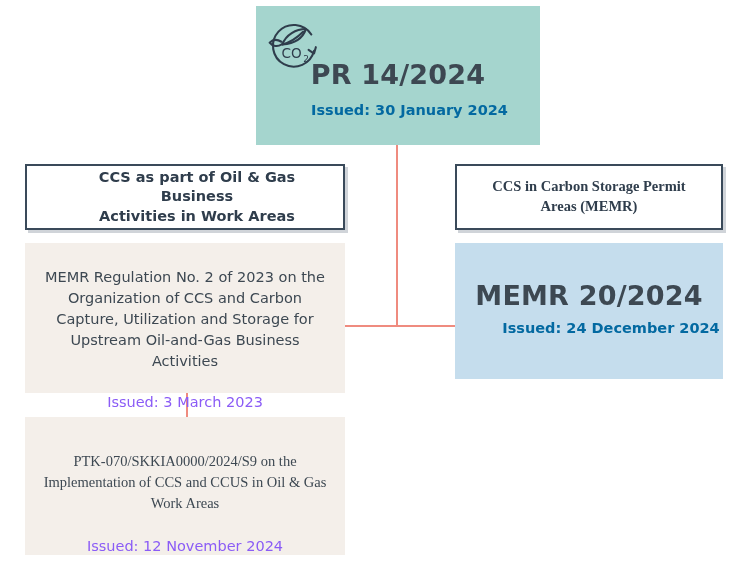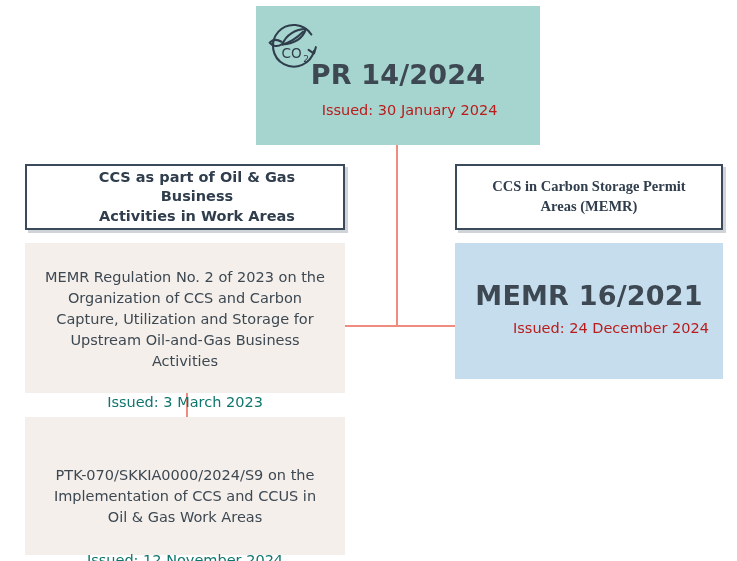--- a/index.html
+++ b/index.html
@@ -52,22 +52,22 @@
     font-size: 27px;
     font-weight: 700;
     letter-spacing: 0.2px;
     color: #3d4852;
     line-height: 1.1;
   }
   .hero-teal .hero-title { margin-top: 54px; }
   .hero-blue .hero-title { margin-top: 38px; }
   .hero-sub {
     font-size: 14.5px;
-    font-weight: 400;
-    color: #b91c1c;
+    font-weight: 700;
+    color: #0369a1;
     margin-top: 12px;
     padding-left: 23px;
   }
   .hero-blue .hero-sub { margin-top: 9px; margin-left: 21px; }
 
   
   .co2-icon {
     position: absolute;
     left: 10px;
     top: 14px;
@@ -108,24 +108,24 @@
   .beige-card-1 { left: 25px; top: 243px; width: 320px; height: 150px; }
   .beige-card-2 { left: 25px; top: 417px; width: 320px; height: 138px; }
   .beige-body {
     font-size: 14.5px;
     line-height: 1.45;
     color: #3d4852;
   }
   .beige-issued {
     font-size: 14.5px;
     line-height: 1.45;
-    color: #0f766e;
+    color: #8b5cf6;
     margin-top: 20px;
   }
-  .beige-card-2 .beige-body   { margin-top: 24px; }
+  .beige-card-2 .beige-body   { margin-top: 10px; font-family: Liberation Serif, serif; }
   .beige-card-2 .beige-issued { margin-top: 22px; }
 </style>
 </head>
 <body>
 
 <div id="diagram">
 
   <div class="connector conn-v-top"></div>
   <div class="connector conn-h-mid"></div>
   <div class="connector conn-v-beige"></div>
@@ -162,17 +162,17 @@
     <div class="beige-body">MEMR Regulation No. 2 of 2023 on the Organization of CCS and Carbon Capture, Utilization and Storage for Upstream Oil-and-Gas Business Activities</div>
     <div class="beige-issued">Issued: 3 March 2023</div>
   </div>
 
   <div class="beige-card beige-card-2">
     <div class="beige-body">PTK-070/SKKIA0000/2024/S9 on the Implementation of CCS and CCUS in Oil &amp; Gas Work Areas</div>
     <div class="beige-issued">Issued: 12 November 2024</div>
   </div>
 
   <div class="hero hero-blue">
-    <div class="hero-title">MEMR 16/2021</div>
+    <div class="hero-title">MEMR 20/2024</div>
     <div class="hero-sub">Issued: 24 December 2024</div>
   </div>
 
 </div>
 
 </body></html>

